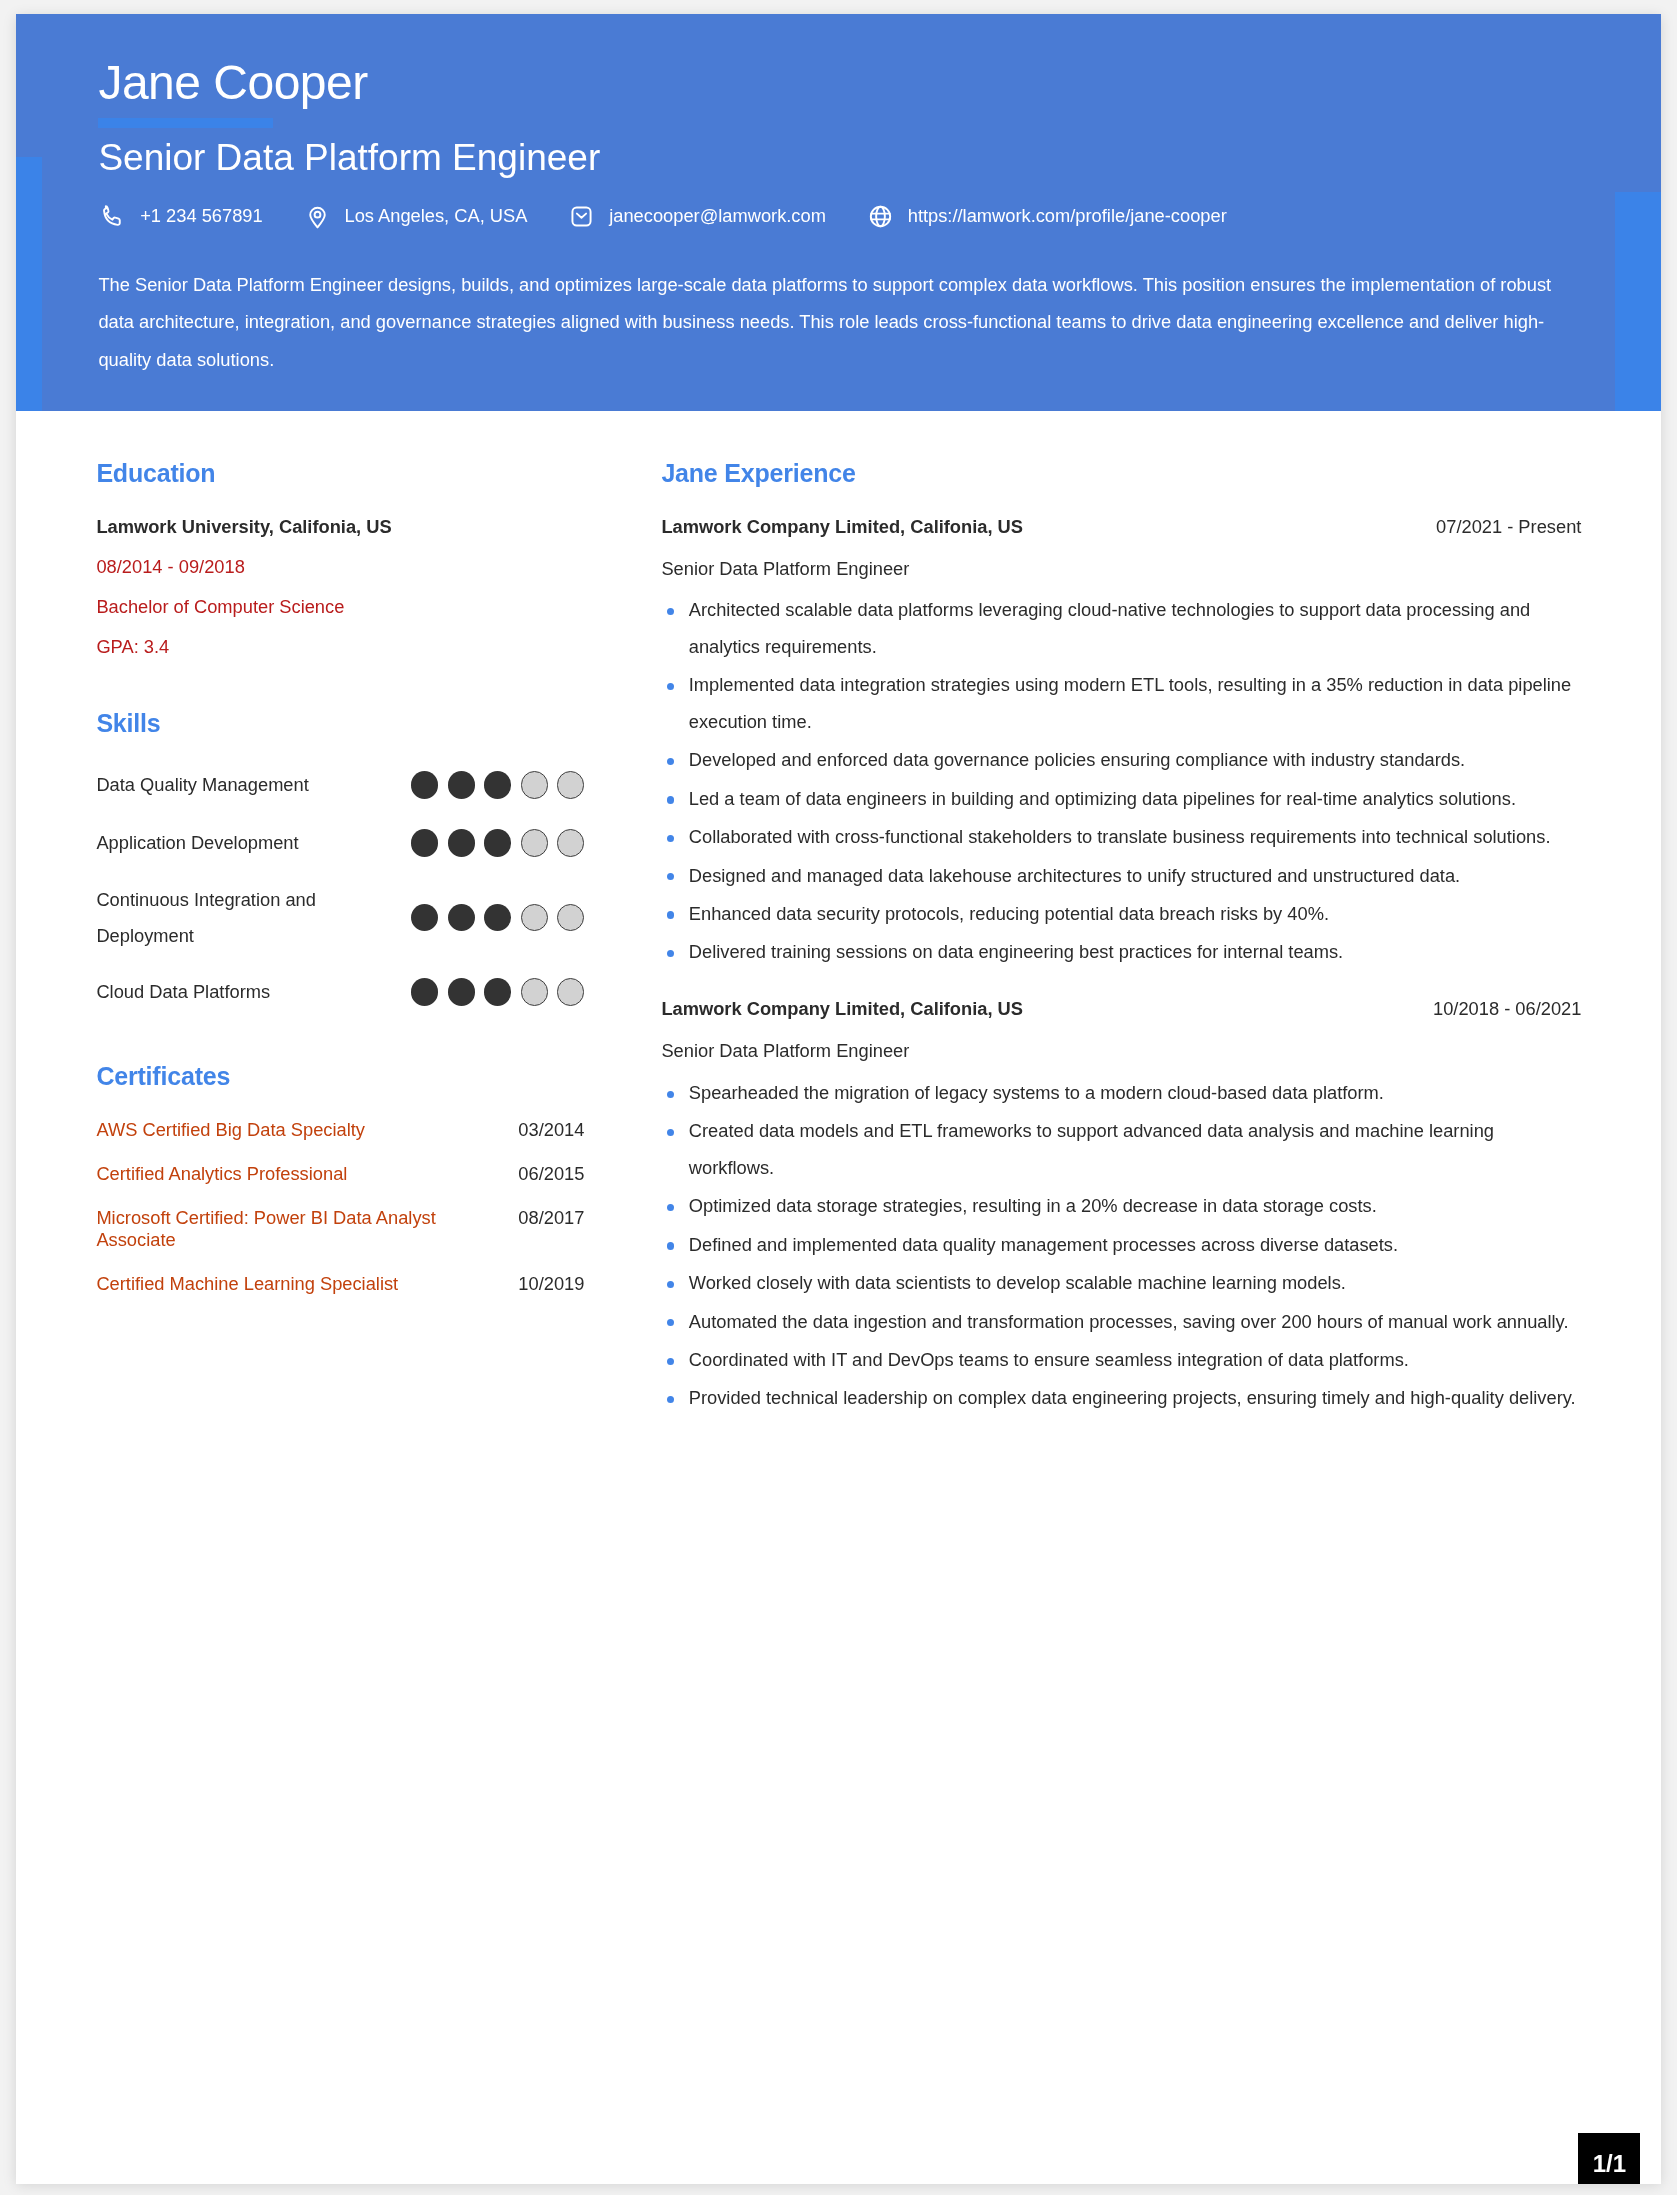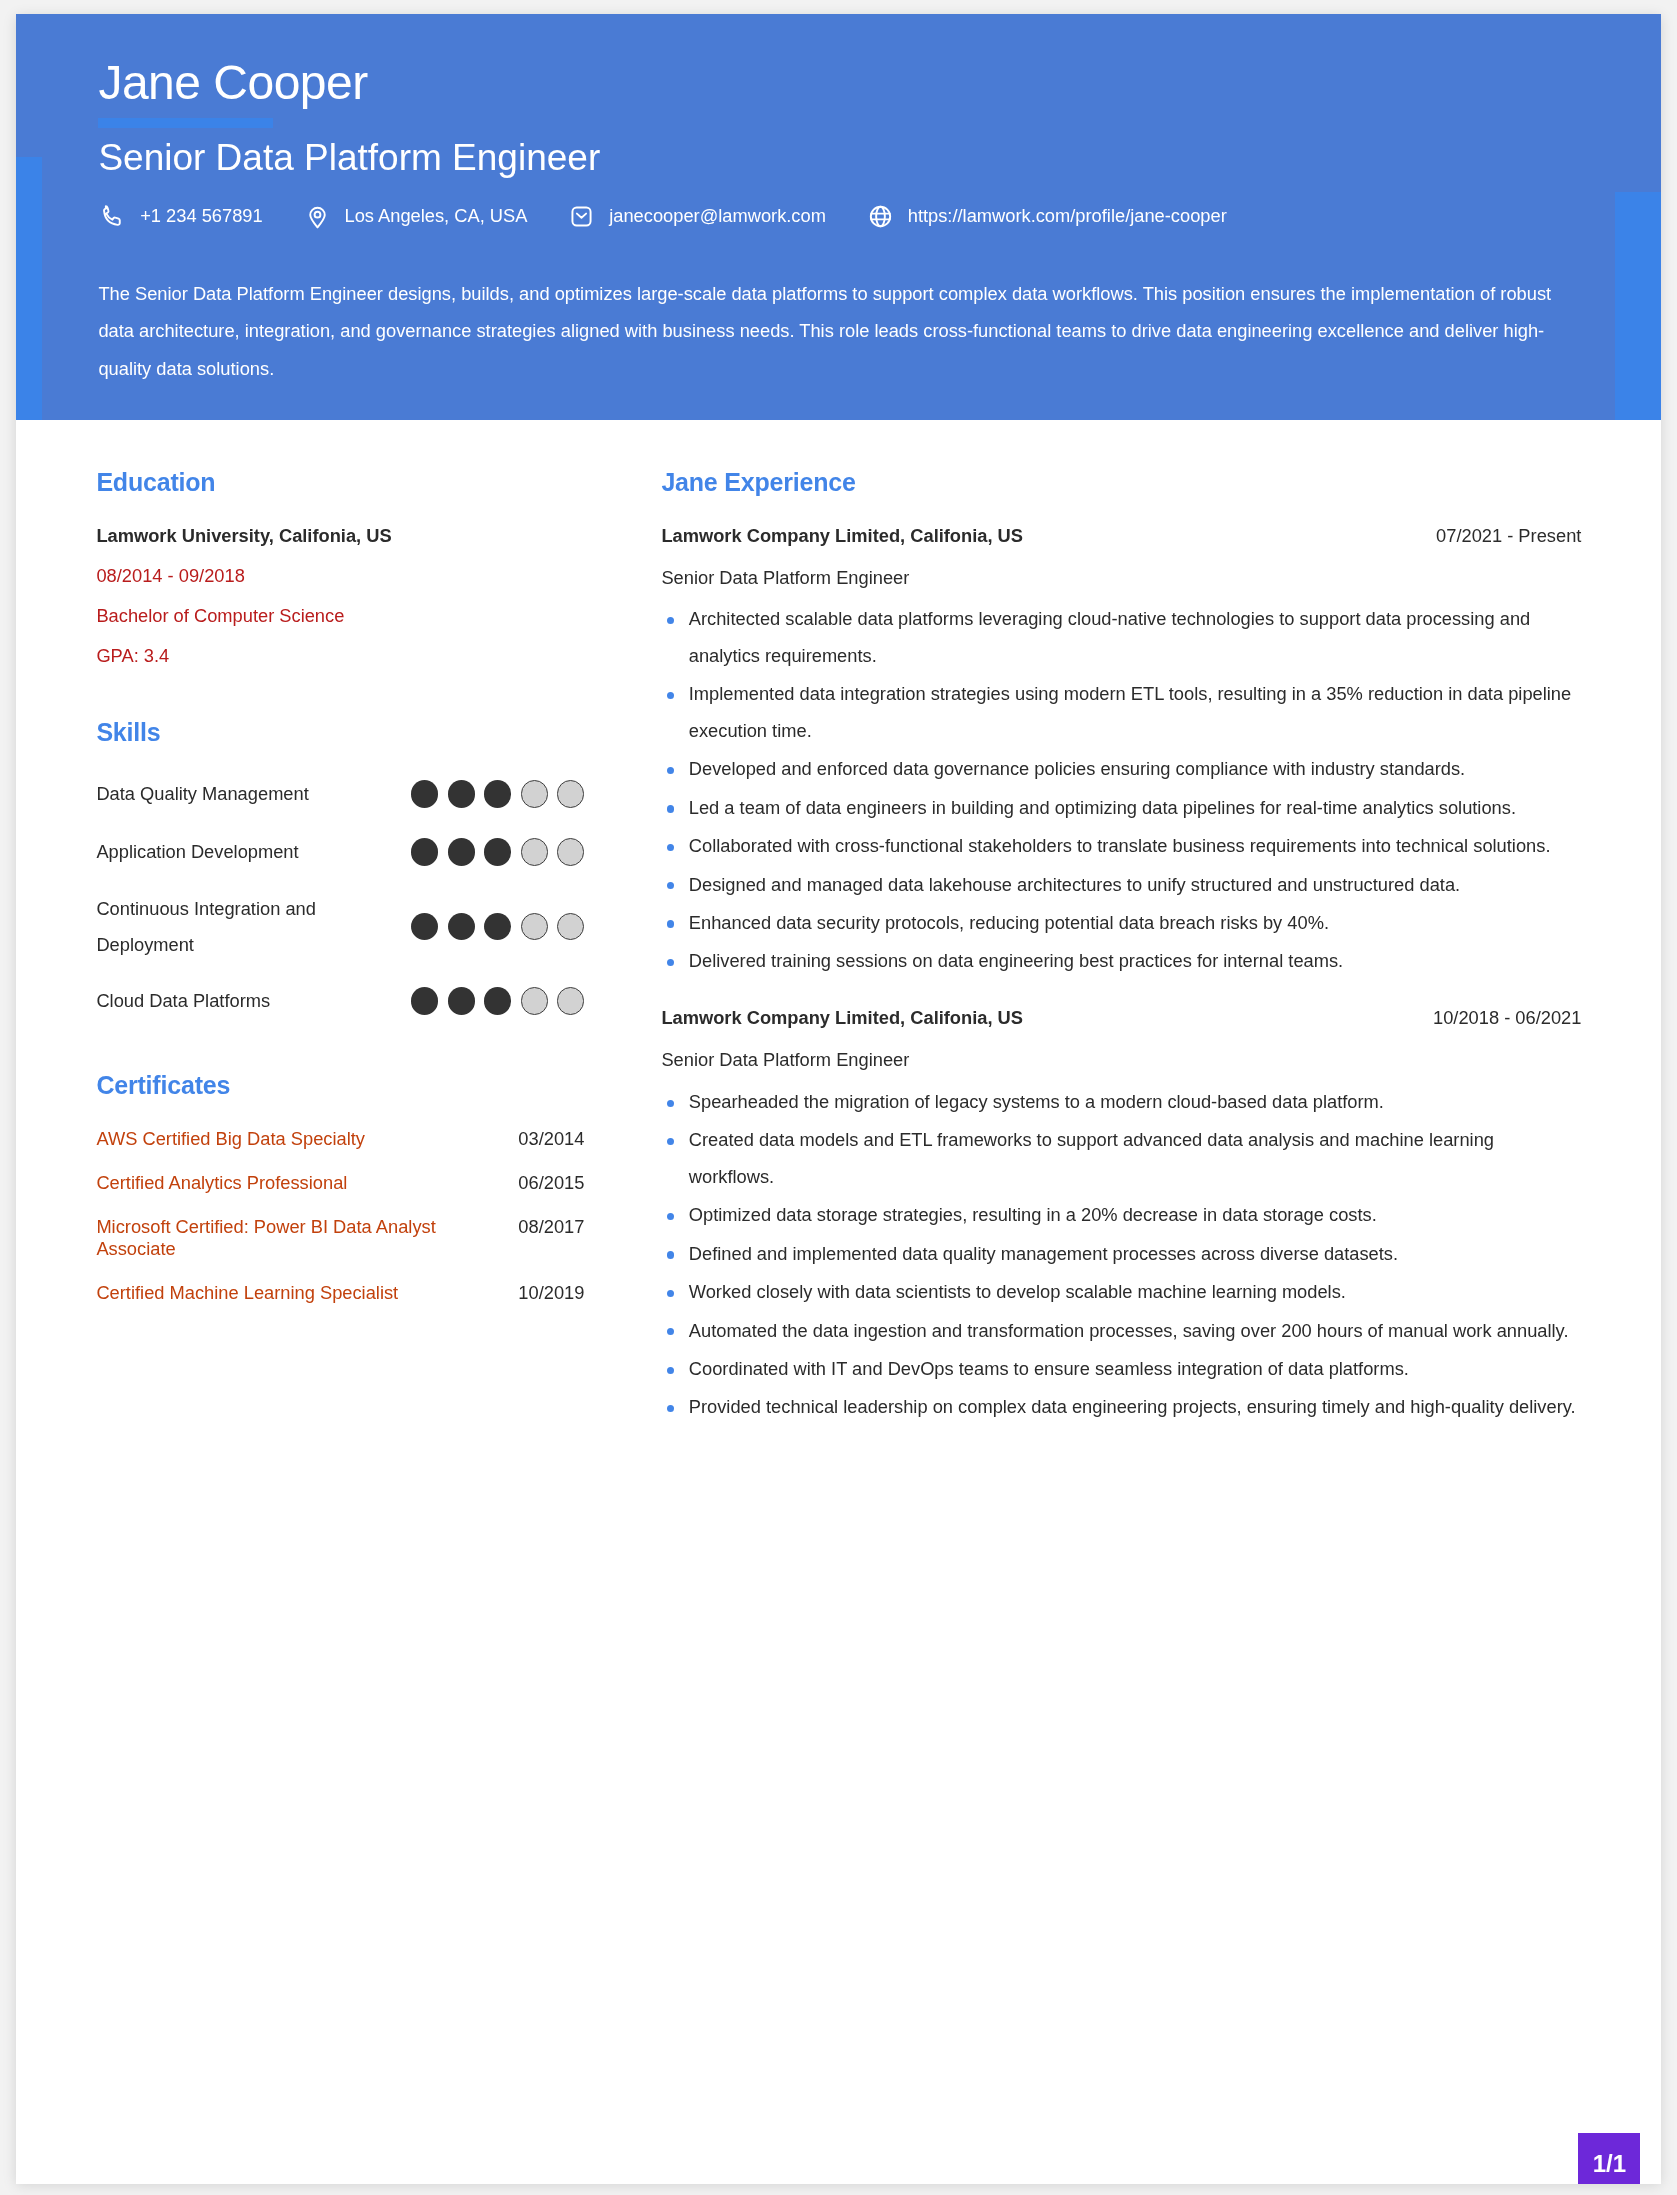--- a/index.html
+++ b/index.html
@@ -45,21 +45,21 @@
   .name-rule {
     width:175px; height:10px; background:#3b83e8;
     margin:10px 0 5.5px 0;
   }
   .job-title {
     font-size:37px; font-weight:normal; color:#ffffff;
     line-height:1.3; margin-bottom:20px;
   }
   .contact-row {
     display:flex; align-items:flex-end; gap:0;
-    margin-bottom:44px; flex-wrap:nowrap;
+    margin-bottom:35px; flex-wrap:nowrap;
   }
   .contact-item { display:flex; align-items:center; margin-right:40px; }
   .contact-item .ico { width:29px; height:29px; flex:none; margin-right:12.8px; display:block; }
   .contact-item .ico svg { width:29px; height:29px; display:block; }
   .contact-item .txt { font-size:18.3px; color:#ffffff; white-space:nowrap; }
 
   .summary {
     font-size:18.3px; color:#ffffff; line-height:2.05;
     max-width:1489px;
   }
@@ -112,21 +112,21 @@
     line-height:2.0; padding-left:27.4px; margin-bottom:1.8px;
   }
   .bullets li::before {
     content:""; position:absolute; left:5.5px; top:15.5px;
     width:7.3px; height:7.3px; border-radius:50%; background:#4285e8;
   }
 
   
   .page-badge {
     position:absolute; right:21px; bottom:-11px;
-    width:62px; height:62px; background:#6d28d9;
+    width:62px; height:62px; background:#000000;
     color:#ffffff; font-size:24px; font-weight:bold;
     display:flex; align-items:center; justify-content:center;
   }
 </style>
 </head>
 <body>
 
 <div class="page">
 
   <div class="header">

